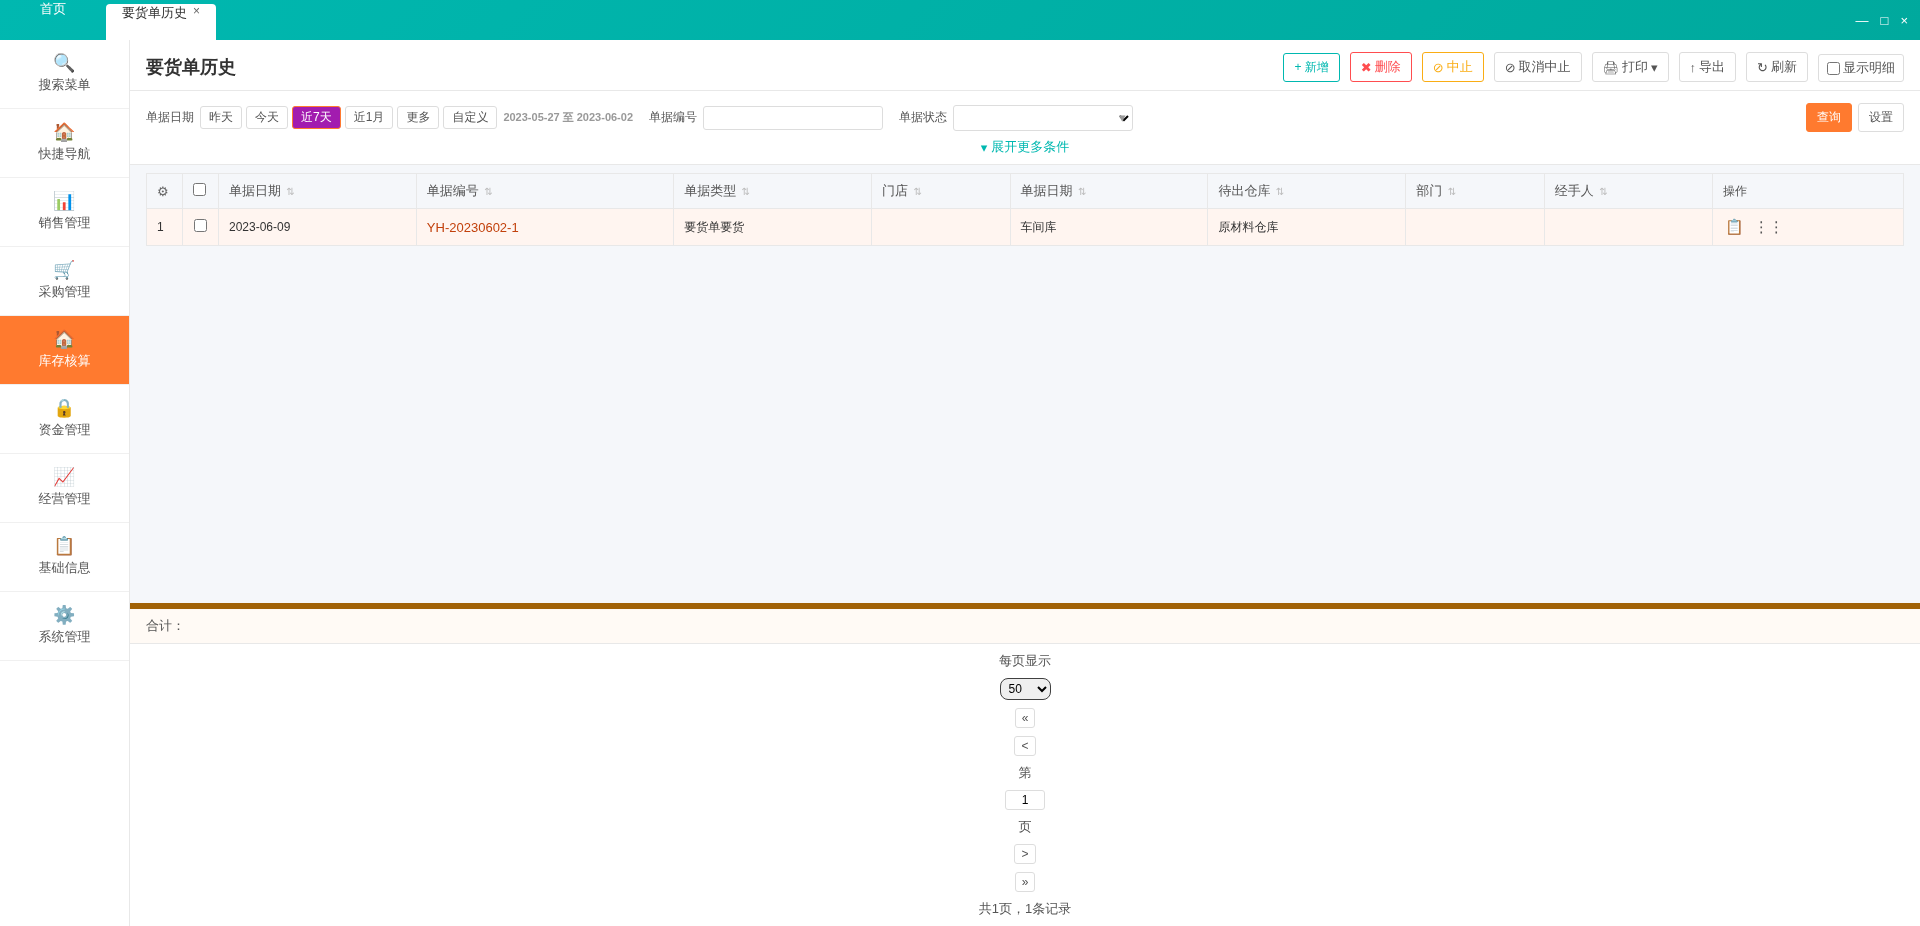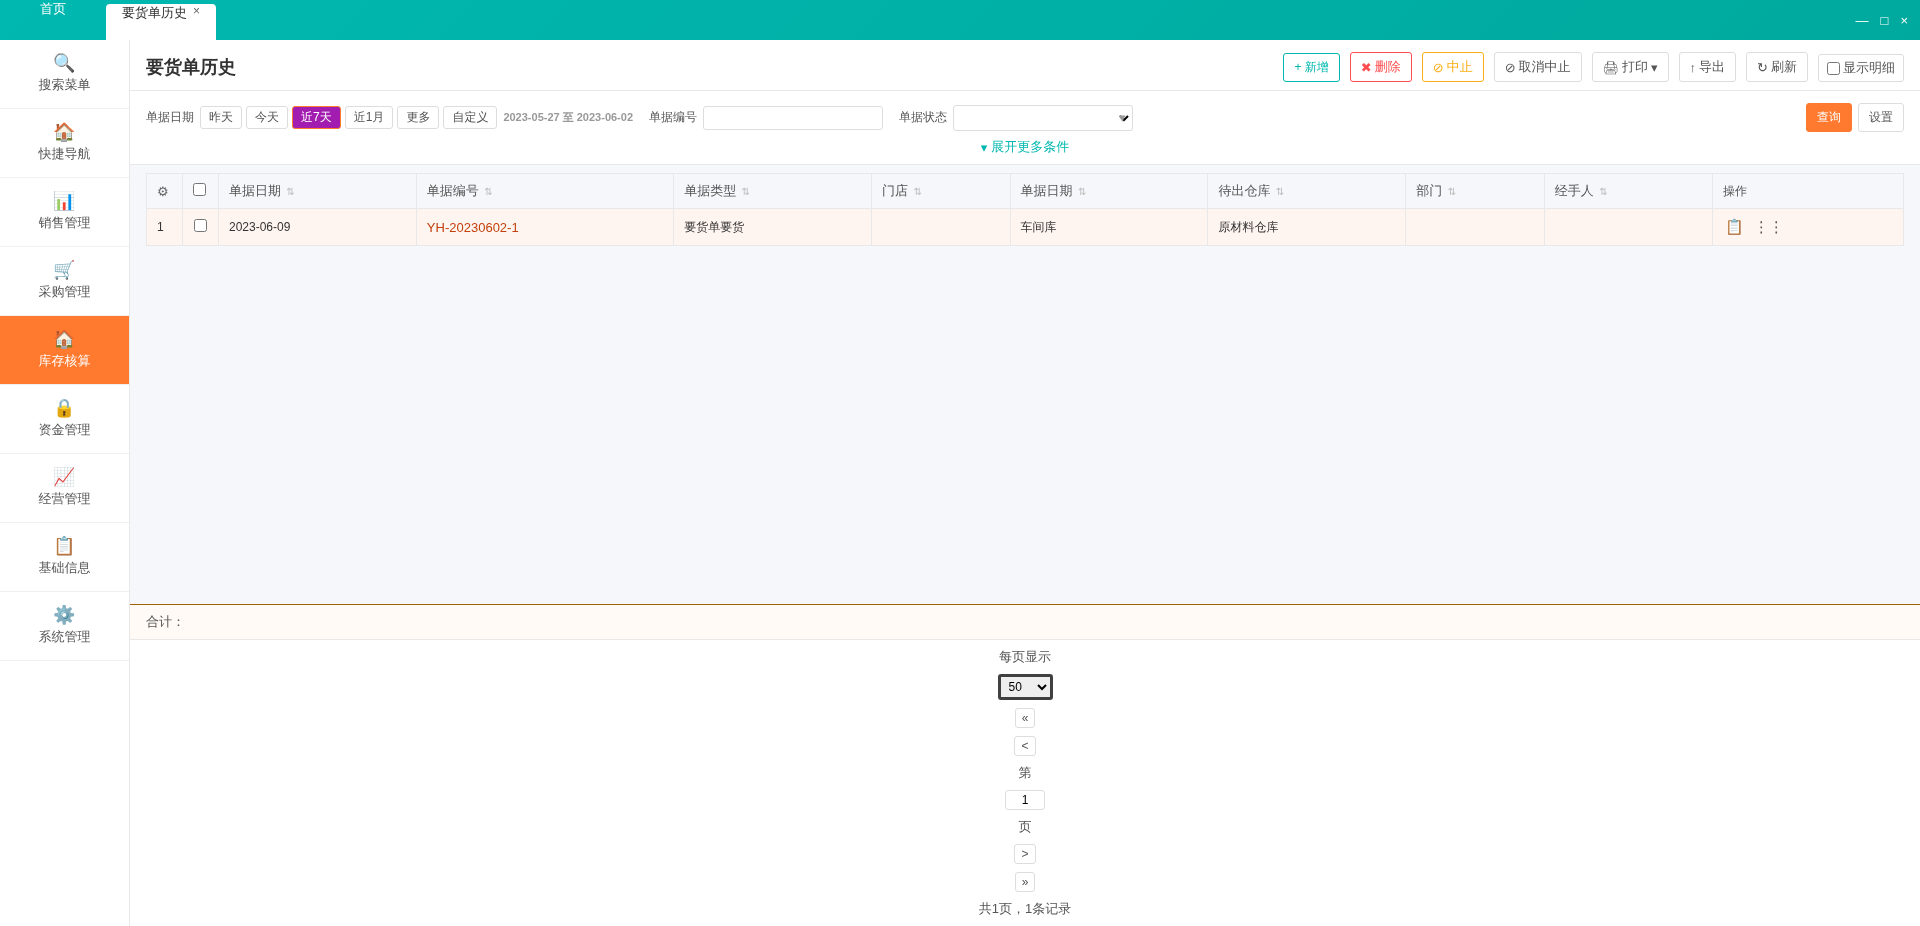--- a/index.html
+++ b/index.html
@@ -268,21 +268,21 @@
     .action-icon {
       cursor: pointer;
       color: #555;
       font-size: 15px;
       padding: 2px;
     }
 
     
     .table-footer {
       background: #fffaf5;
-      border-top: 1px solid #a16207;
+      border-top: 6px solid #a16207;
       padding: 8px 16px;
       font-size: 12px;
       color: #555;
       display: flex;
       align-items: center;
       flex-shrink: 0;
     }
 
     
     .pagination-bar {
@@ -292,22 +292,22 @@
       padding: 8px 16px;
       background: #fff;
       border-top: 1px solid #e8e8e8;
       gap: 8px;
       font-size: 12px;
       color: #555;
       flex-shrink: 0;
       flex-direction: column;
     }
     .pagination-bar select {
-      border: 3px solid #404040;
-      border-radius: 3px;
+      border: 1px solid #404040;
+      border-radius: 8px;
       padding: 2px 4px;
       font-size: 12px;
     }
     .pagination-btn {
       padding: 2px 6px;
       border: 1px solid #ddd;
       border-radius: 3px;
       background: #fff;
       cursor: pointer;
       font-size: 12px;

